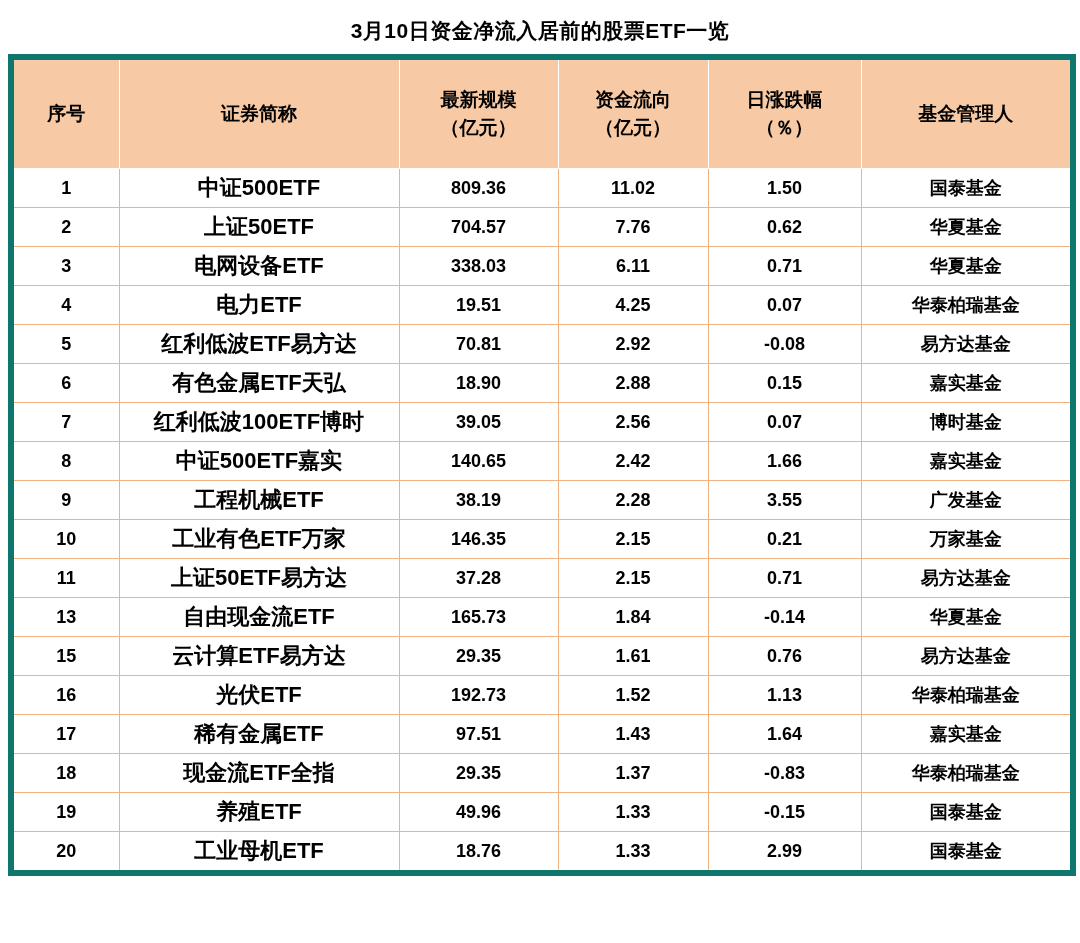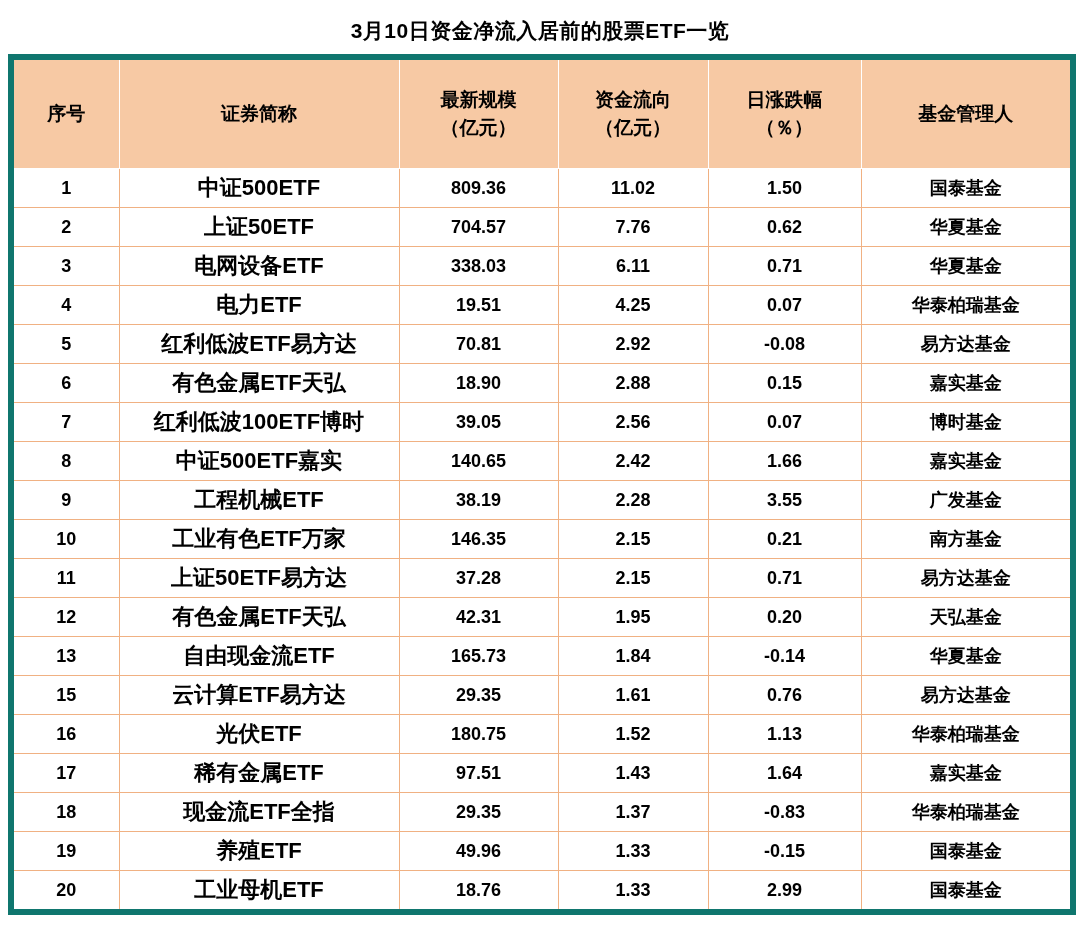--- a/index.html
+++ b/index.html
@@ -203,58 +203,50 @@
           <td class="flow">2.28</td>
           <td class="chg">3.55</td>
           <td class="mgr">广发基金</td>
         </tr>
         <tr>
           <td class="idx">10</td>
           <td class="name">工业有色ETF万家</td>
           <td class="scale">146.35</td>
           <td class="flow">2.15</td>
           <td class="chg">0.21</td>
-          <td class="mgr">南方基金</td>
+          <td class="mgr">万家基金</td>
         </tr>
         <tr>
           <td class="idx">11</td>
           <td class="name">上证50ETF易方达</td>
           <td class="scale">37.28</td>
           <td class="flow">2.15</td>
           <td class="chg">0.71</td>
           <td class="mgr">易方达基金</td>
         </tr>
         <tr>
-          <td class="idx">12</td>
-          <td class="name">有色金属ETF天弘</td>
-          <td class="scale">42.31</td>
-          <td class="flow">1.95</td>
-          <td class="chg">0.20</td>
-          <td class="mgr">天弘基金</td>
-        </tr>
-        <tr>
           <td class="idx">13</td>
           <td class="name">自由现金流ETF</td>
           <td class="scale">165.73</td>
           <td class="flow">1.84</td>
           <td class="chg">-0.14</td>
           <td class="mgr">华夏基金</td>
         </tr>
         <tr>
           <td class="idx">15</td>
           <td class="name">云计算ETF易方达</td>
           <td class="scale">29.35</td>
           <td class="flow">1.61</td>
           <td class="chg">0.76</td>
           <td class="mgr">易方达基金</td>
         </tr>
         <tr>
           <td class="idx">16</td>
           <td class="name">光伏ETF</td>
-          <td class="scale">180.75</td>
+          <td class="scale">192.73</td>
           <td class="flow">1.52</td>
           <td class="chg">1.13</td>
           <td class="mgr">华泰柏瑞基金</td>
         </tr>
         <tr>
           <td class="idx">17</td>
           <td class="name">稀有金属ETF</td>
           <td class="scale">97.51</td>
           <td class="flow">1.43</td>
           <td class="chg">1.64</td>

